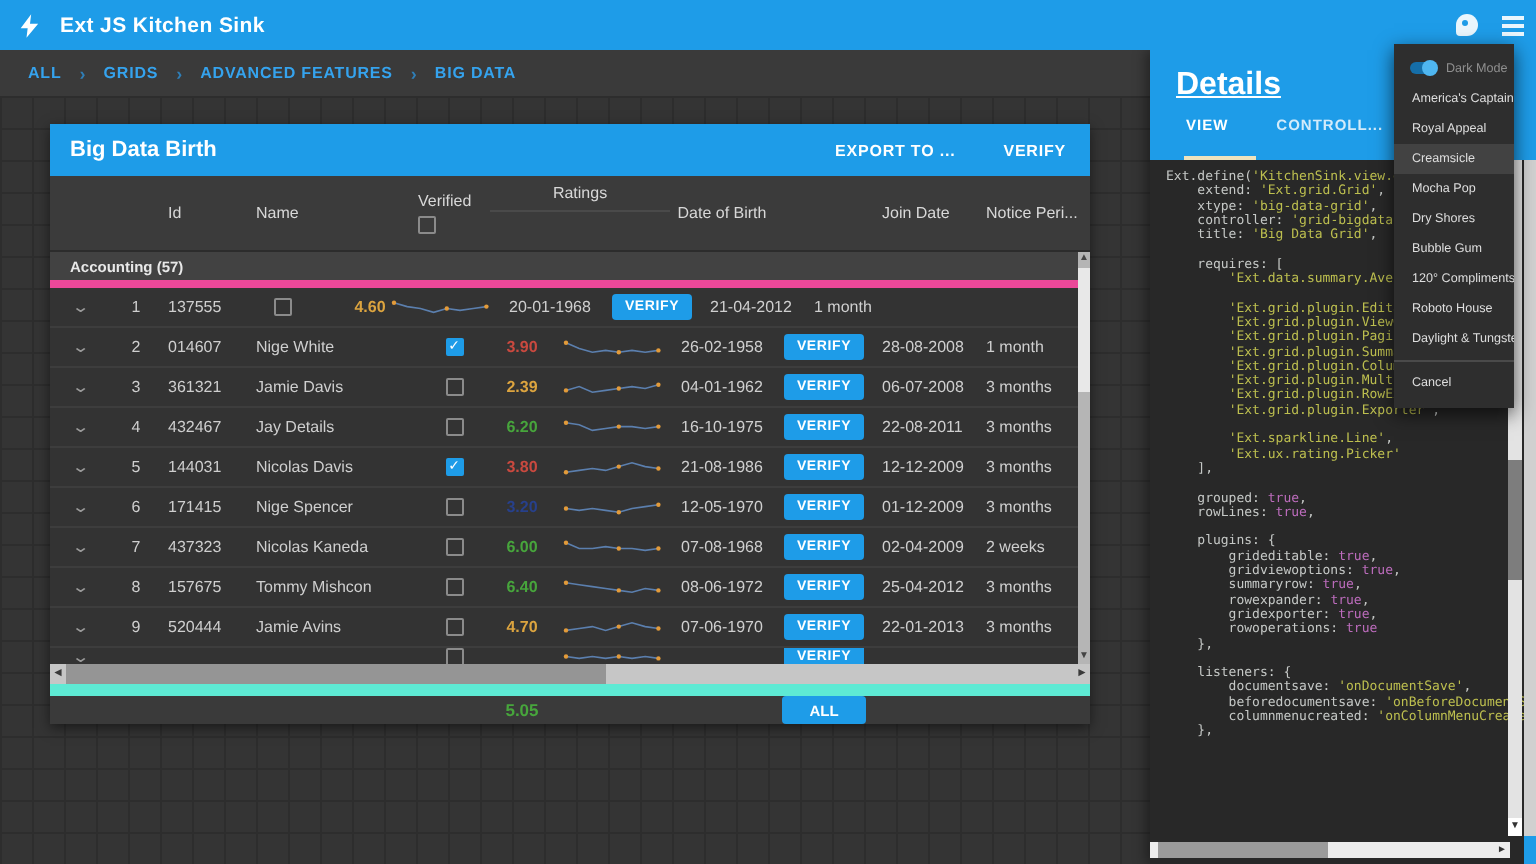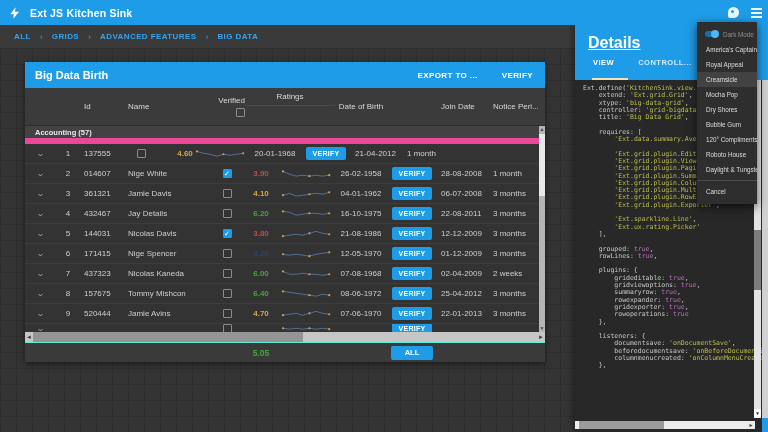--- a/index.html
+++ b/index.html
@@ -29,51 +29,51 @@
               box-shadow:0 2px 6px rgba(0,0,0,.5);z-index:6;}
   .grid-titlebar{height:26px;background:#1e9ce8;display:flex;align-items:center;}
   .grid-title{color:#fff;font-size:11px;font-weight:bold;margin-left:10px;flex:1;}
   .tb-btn{color:#fff;font-size:8px;font-weight:bold;letter-spacing:.4px;margin-right:24px;cursor:pointer;}
   .tb-btn:last-child{margin-right:12px;}
   .ghead{height:38px;background:#3b3b3b;display:flex;color:#d8d8d8;font-size:8px;border-bottom:1px solid #2c2c2c;box-sizing:border-box;}
   .hc{display:flex;align-items:center;justify-content:center;flex:none;}
   .rat-wrap{display:flex;flex-direction:column;flex:none;}
   .rat-top{height:17px;display:flex;align-items:center;justify-content:center;border-bottom:1px solid #4a4a4a;}
   .rat-sub{height:20px;display:flex;}
-  .ver-wrap{display:flex;flex-direction:column;align-items:flex-end;justify-content:center;gap:3px;flex:none;}
+  .ver-wrap{display:flex;flex-direction:column;align-items:flex-start;justify-content:center;gap:3px;flex:none;}
   
   .c-exp{width:30px;}.c-num{width:26px;}.c-id{width:42px;justify-content:flex-start;padding-left:3px;box-sizing:border-box;}
   .c-name{width:86px;justify-content:flex-start;padding-left:5px;box-sizing:border-box;}
   .c-ver{width:36px;}.c-avg{width:32px;}.c-all{width:58px;}
   .c-dob{width:52px;}.c-btn{width:50px;}.c-join{width:50px;justify-content:flex-start;padding-left:4px;box-sizing:border-box;}
   .c-not{width:52px;justify-content:flex-start;padding-left:6px;box-sizing:border-box;}
   .c-rat{width:90px;}
   .group-row{height:18px;background:#424242;display:flex;align-items:center;color:#e8e8e8;
-             font-size:7.5px;font-weight:bold;padding-left:10px;border-bottom:6px solid #ec4899;box-sizing:border-box;}
+             font-size:7.5px;font-weight:bold;padding-left:10px;border-bottom:4px solid #ec4899;box-sizing:border-box;}
   .gbody{position:relative;}
   .grow{height:20px;display:flex;align-items:center;color:#cfcfcf;font-size:8px;
         border-bottom:1px solid #3d3d3d;box-sizing:border-box;cursor:pointer;}
   .grow .hc{height:100%;}
   .grow-partial{height:8px;overflow:hidden;border-bottom:none;}
   .chev{color:#9a9a9a;font-size:8px;transform:scaleX(1.4);}
   .cb{width:9px;height:9px;border:1px solid #8b8b8b;border-radius:1px;box-sizing:border-box;
       display:flex;align-items:center;justify-content:center;background:transparent;cursor:pointer;}
   .cb.on{background:#1e9ce8;border-color:#1e9ce8;color:#fff;font-size:7px;line-height:7px;}
   .avg-val{font-weight:bold;font-size:8px;}
   .vbtn{background:#1e9ce8;color:#fff;border:none;border-radius:2px;font-size:7px;font-weight:bold;
         width:40px;height:13px;line-height:13px;text-align:center;cursor:pointer;font-family:inherit;padding:0;letter-spacing:.3px;}
   
   .gv-scroll{position:absolute;right:0;top:64px;width:6px;height:206px;background:#b5b5b5;}
   .gv-thumb{position:absolute;left:0;top:8px;width:6px;height:62px;background:#e8e8e8;}
   .gv-arrow{position:absolute;left:0;width:6px;height:7px;color:#444;font-size:5px;line-height:7px;text-align:center;}
   .gh-scroll{position:absolute;left:0;top:270px;width:520px;height:10px;background:#c6c6c6;}
   .gh-thumb{position:absolute;left:8px;top:0;width:270px;height:10px;background:#959595;}
   .gh-arrow{position:absolute;top:0;width:8px;height:10px;color:#3a3a3a;font-size:6px;line-height:10px;text-align:center;}
   .summary-row{position:absolute;left:0;top:280px;width:520px;height:20px;background:#3a3a3a;
-               display:flex;align-items:center;border-top:1px solid #5eead4;box-sizing:border-box;}
+               display:flex;align-items:center;border-top:6px solid #5eead4;box-sizing:border-box;}
   .sum-avg{font-size:8.5px;font-weight:bold;}
   .all-btn{background:#1e9ce8;color:#fff;border:none;border-radius:2px;font-size:7.5px;font-weight:bold;
            width:42px;height:14px;cursor:pointer;font-family:inherit;padding:0;}
   
   .details{position:absolute;left:575px;top:25px;width:187px;height:407px;background:#2d2d2d;
            box-shadow:-2px 0 6px rgba(0,0,0,.4);z-index:8;}
   .det-head{height:55px;background:#1e9ce8;position:relative;}
   .det-title{color:#fff;font-size:16px;font-weight:bold;padding:9px 0 0 13px;text-decoration:underline;}
   .det-tabs{position:absolute;left:0;bottom:0;height:22px;display:flex;align-items:flex-start;padding-left:18px;gap:24px;width:100%;box-sizing:border-box;}
   .det-tab{color:rgba(255,255,255,.8);font-size:7.5px;font-weight:bold;letter-spacing:.5px;cursor:pointer;}
@@ -223,21 +223,21 @@
           <div class="hc c-exp">
             <span class="chev">⌄</span>
           </div>
           <div class="hc c-num">3</div>
           <div class="hc c-id">361321</div>
           <div class="hc c-name">Jamie Davis</div>
           <div class="hc c-ver">
             <span class="cb"></span>
           </div>
           <div class="hc c-avg">
-            <span class="avg-val" style="color: rgb(220, 164, 63);">4.10</span>
+            <span class="avg-val" style="color: rgb(220, 164, 63);">2.39</span>
           </div>
           <div class="hc c-all">
             <svg width="52" height="12">
               <polyline points="3,7.2 9.6,5.300000000000001 16.2,8.15 22.799999999999997,7.2 29.4,6.25 36,5.300000000000001 42.599999999999994,6.25 49.199999999999996,4.3500000000000005" fill="none" stroke="#5b7fae" stroke-width="0.8"></polyline>
               <circle cx="3" cy="7.2" r="1.1" fill="#e39b3a"></circle>
               <circle cx="29.4" cy="6.25" r="1.1" fill="#e39b3a"></circle>
               <circle cx="49.199999999999996" cy="4.3500000000000005" r="1.1" fill="#e39b3a"></circle>
             </svg>
           </div>
           <div class="hc c-dob">04-01-1962</div>

